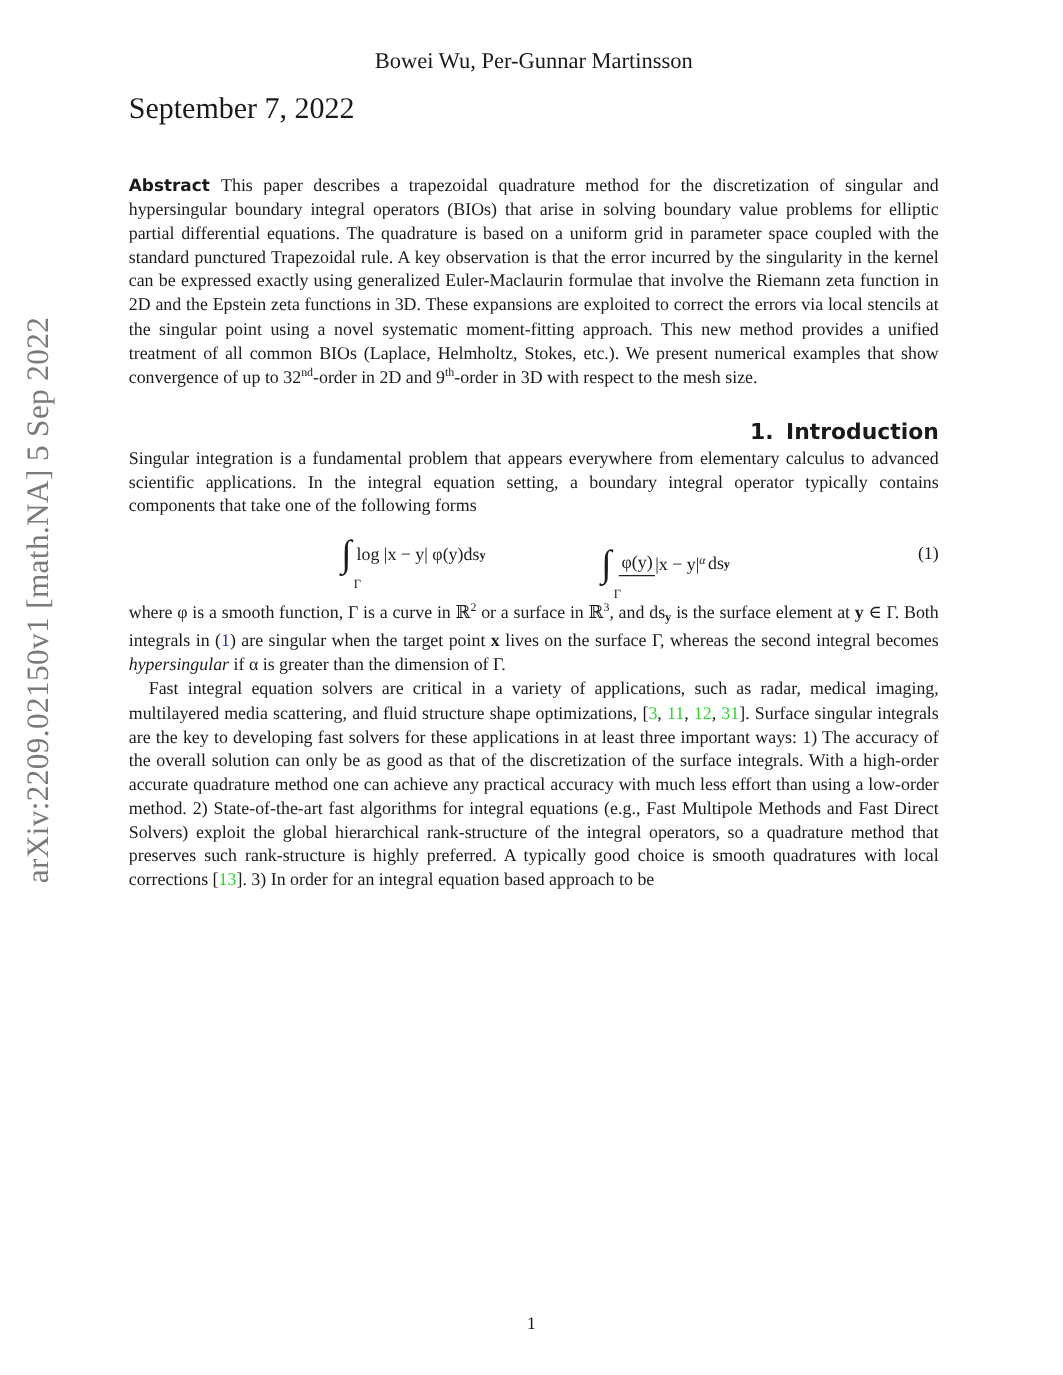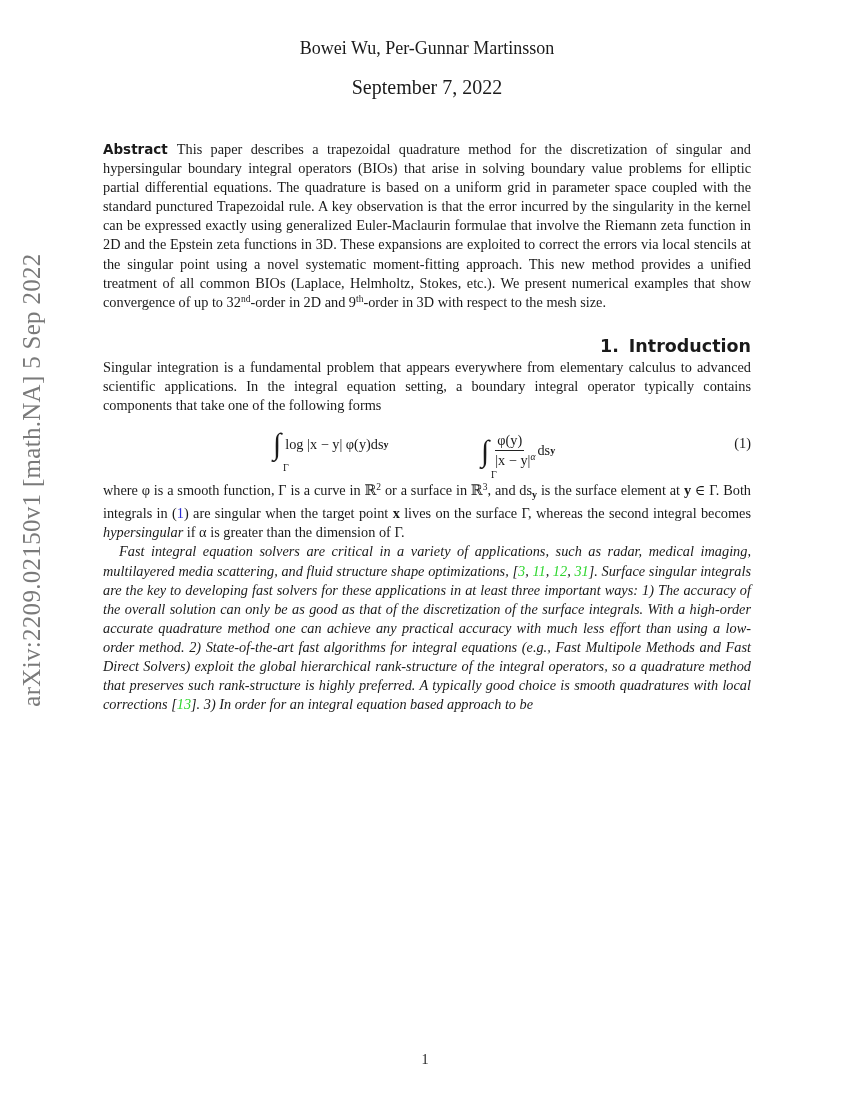--- a/index.html
+++ b/index.html
@@ -13,43 +13,43 @@
     font-family: "Liberation Serif", "DejaVu Serif", serif;
     font-size: 25px; color: #7a7a7a; letter-spacing: 0.3px;
   }
   .page { position: absolute; left: 103px; top: 0; width: 648px; }
   .title {
     margin: 152px 0 0 0; text-align: center;
     font-family: "DejaVu Sans", "Liberation Sans", sans-serif; font-weight: bold;
     font-size: 23.6px; line-height: 36px; color: #111;
   }
   .authors { text-align: center; font-size: 18px; margin-top: 37px; line-height: 22px; }
-  .date { text-align: center; font-size: 20px; margin-top: 17px; line-height: 22px; }
+  .date { font-size: 24px; margin-top: 17px; line-height: 22px; }
   .abstract {
     margin-top: 42px; font-size: 14.3px; line-height: 19.1px; text-align: justify;
   }
   .abstract .label { font-family: "DejaVu Sans", "Liberation Sans", sans-serif; font-weight: bold; font-size: 13.5px; margin-right: 9px; }
   sup { font-size: 9.5px; line-height: 0; vertical-align: 5px; }
   .section-heading {
     margin-top: 22px; font-family: "DejaVu Sans", "Liberation Sans", sans-serif; font-weight: bold;
     font-size: 17.5px; line-height: 24px; text-align: right;
   }
   .section-heading .num { margin-right: 10px; }
   .para { font-size: 14.3px; line-height: 19.1px; text-align: justify; margin: 0; }
   .para.first { }
-  .para.indent { text-indent: 16px; font-style: italic; }
+  .para.indent { text-indent: 16px; }
   .equation {
     position: relative; height: 56px; margin: 6px 0 4px 0; font-size: 14.3px;
   }
   .eq-part { position: absolute; top: 8px; display: flex; align-items: center; white-space: nowrap; }
   .eq-part.a { left: 170px; }
   .eq-part.b { left: 378px; }
   .integral { font-size: 30px; line-height: 30px; font-style: italic; position: relative; margin-right: 4px; }
   .integral .sub { position: absolute; font-size: 10px; font-style: normal; left: 10px; top: 24px; }
-  .frac { display: inline-flex; flex-direction: column; align-items: flex-start; margin: 3px 2px; }
+  .frac { display: inline-flex; align-items: flex-end; margin: 13px 2px; }
   .frac .num-f { border-bottom: 1px solid #222; padding: 0 2px 1px; line-height: 17px; }
   .frac .den-f { line-height: 17px; padding-top: 1px; }
   .eq-number { position: absolute; right: 0; top: 14px; }
   b.bf { font-weight: bold; }
   .it { font-style: italic; }
   .sub-y { font-size: 10px; font-weight: bold; vertical-align: -3px; }
   .ref-blue { color: #2b2bd6; }
   .ref-green { color: #2ed62e; }
   .page-number { position: absolute; left: 0; width: 850px; top: 1052px; text-align: center; font-size: 14px; }
 </style>

